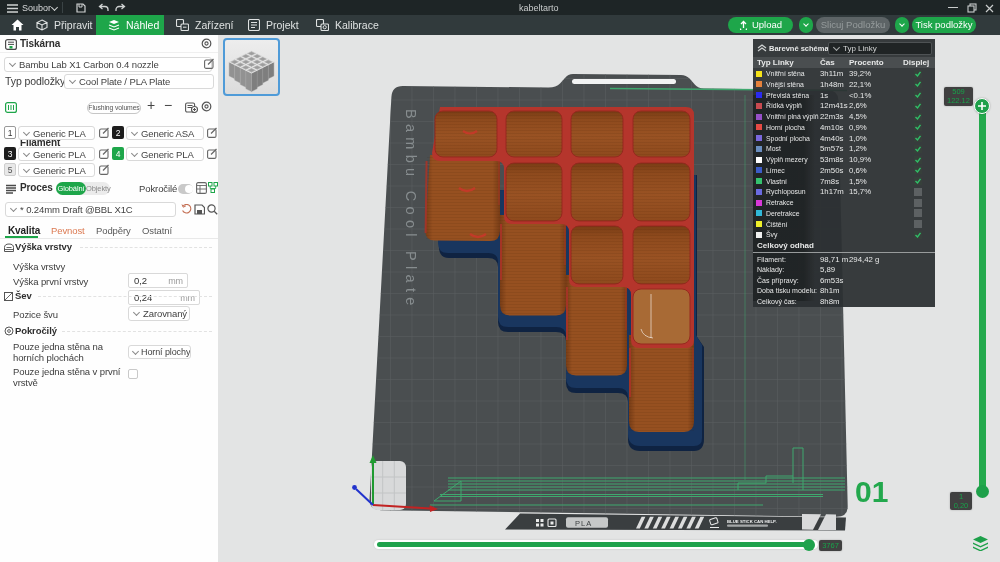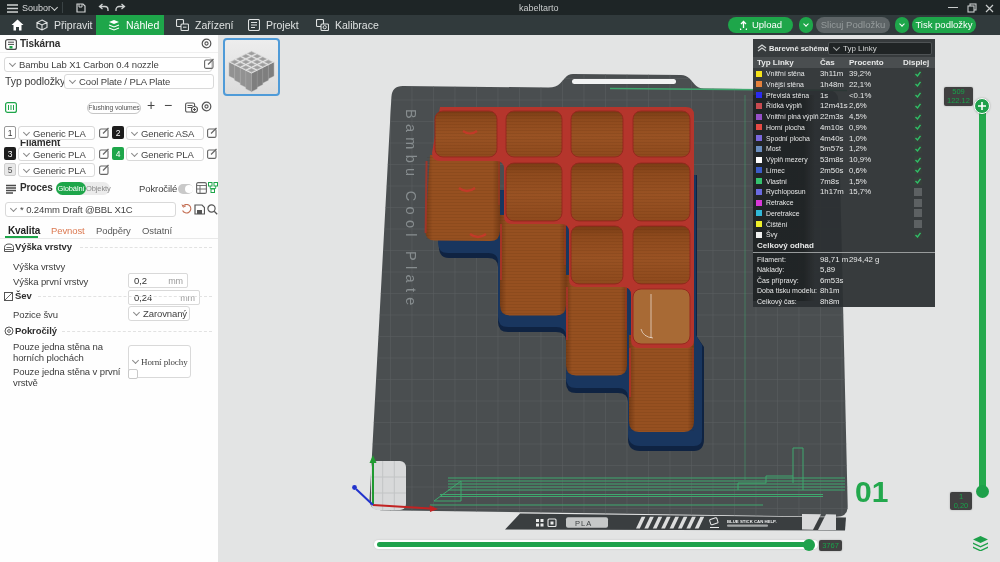--- a/index.html
+++ b/index.html
@@ -265,21 +265,21 @@
     <span class="lbl" style="left:13px;top:274px;">Pozice švu</span>
     <div class="sel" style="left:128px;top:271px;width:62px;height:15px;"><span class="chev"></span>Zarovnaný</div>
 
     <svg class="abs" style="left:4px;top:291px" width="10" height="10">
         <circle cx="5" cy="5" r="4" fill="none" stroke="#555" stroke-width="1"></circle>
         <circle cx="5" cy="5" r="1.4" fill="none" stroke="#555" stroke-width="0.9"></circle>
       </svg>
     <span class="sect" style="left:15px;top:290px;">Pokročilý</span>
     <div class="dash" style="left:62px;top:296px;width:150px;"></div>
     <span class="lbl" style="left:13px;top:306px;width:112px;">Pouze jedna stěna na<br>horních plochách</span>
-    <div class="sel" style="left:128px;top:310px;width:63px;height:33px;font-size:9px;font-family:Liberation Serif, serif;"><span class="chev" style="margin:0 3px 2px 4px"></span>Horní plochy</div>
+    <div class="sel" style="left:128px;top:310px;width:63px;height:14px;font-size:9px;"><span class="chev" style="margin:0 3px 2px 4px"></span>Horní plochy</div>
     <span class="lbl" style="left:13px;top:331px;width:118px;">Pouze jedna stěna v první<br>vrstvě</span>
     <div class="abs" style="left:128px;top:334px;width:10px;height:10px;border:1px solid #c9c9c9;border-radius:2px;background:#fff;"></div>
   </div>
   <div id="lstrip">
       <div class="abs" style="left:1px;top:5px;width:2px;height:7px;background:#8a8b8b"></div>
       <div class="abs" style="left:1px;top:17px;width:2px;height:7px;background:#8a8b8b"></div>
     </div>
 
   <div id="viewport" class="abs" style="left:218px;top:35px;width:782px;height:527px;background:#e3e4e4;">
     <svg id="scene" width="782" height="527" viewBox="0 0 782 527">

